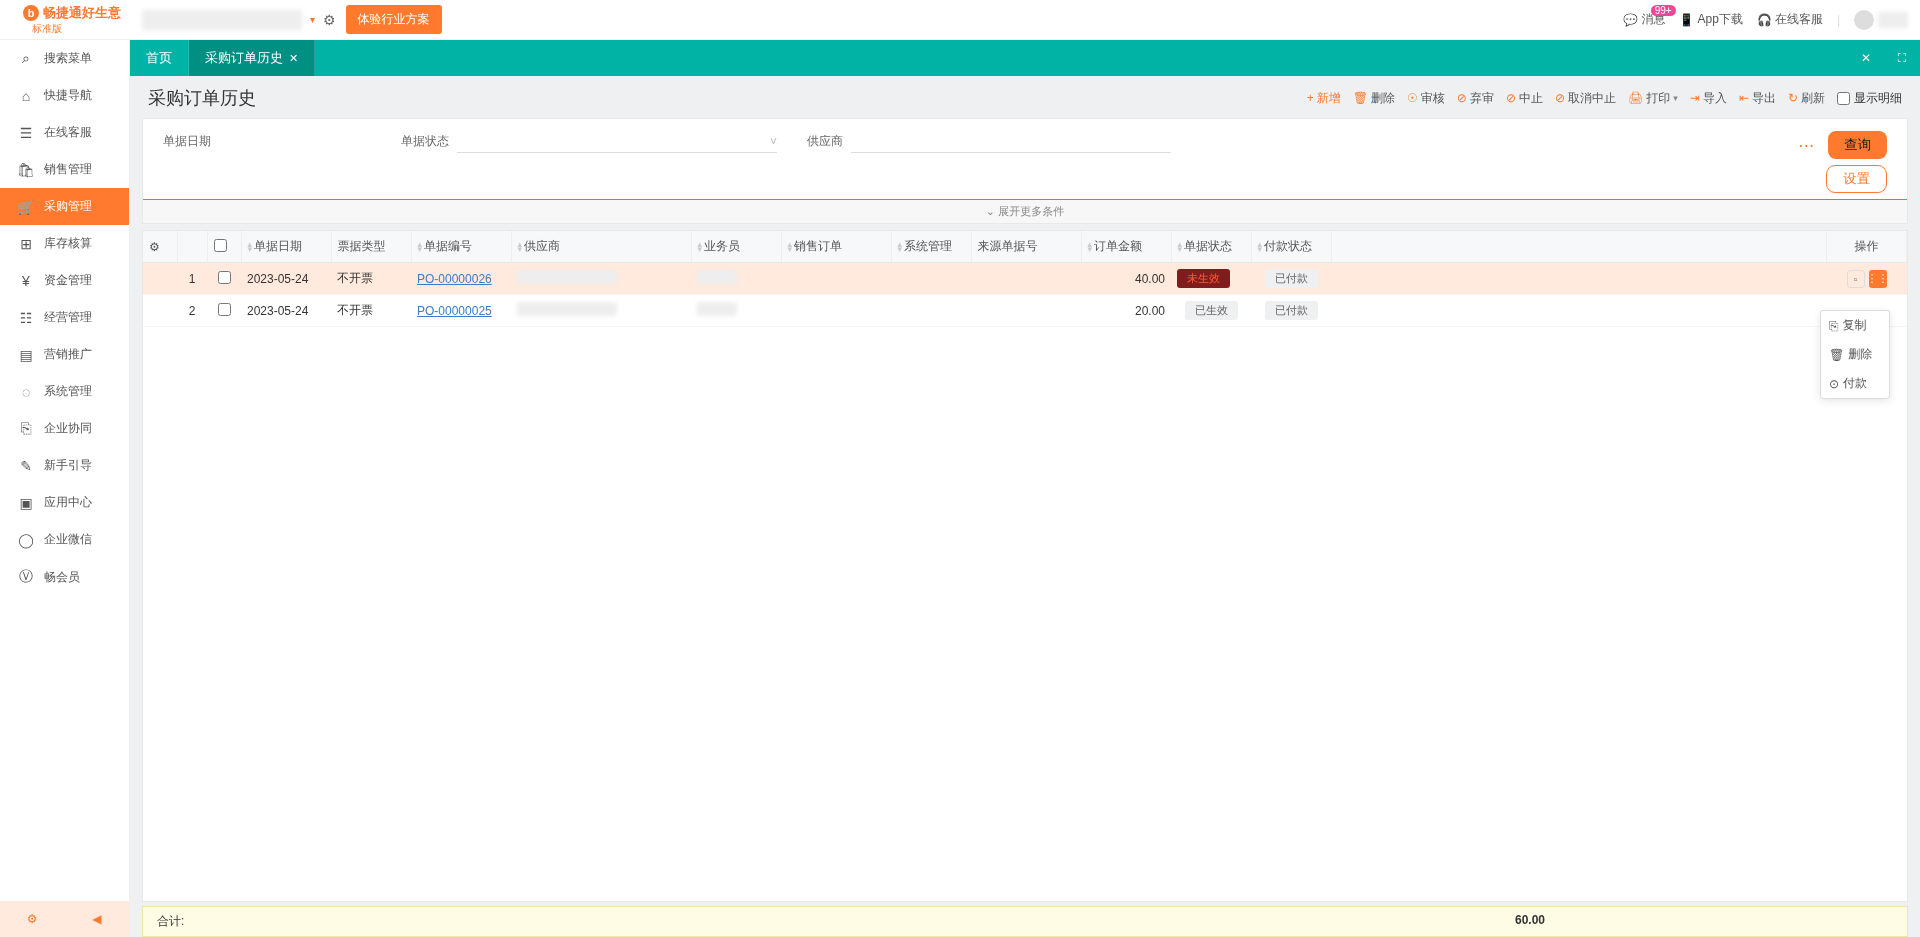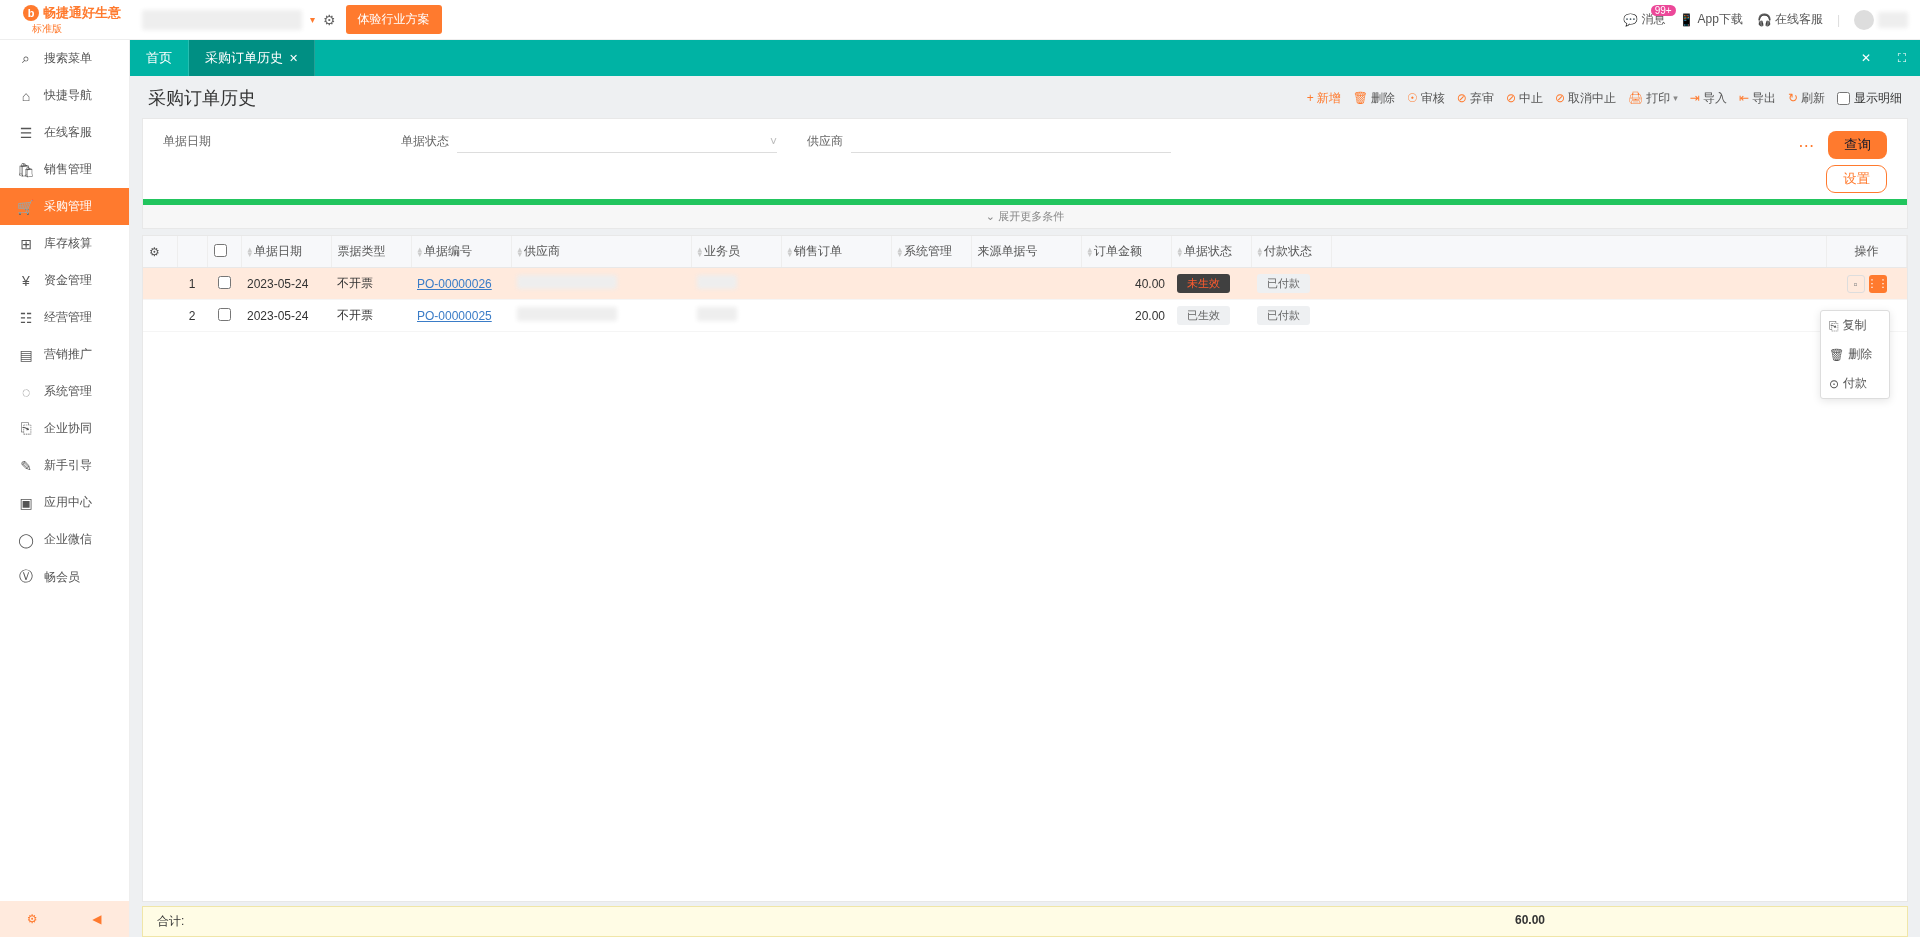--- a/index.html
+++ b/index.html
@@ -60,34 +60,34 @@
 .date-presets { display: flex; flex-direction: column; }
 .preset-row { display: flex; align-items: center; gap: 8px; }
 .preset { color: #666; cursor: pointer; }
 .preset.active { background: #ff7a2e; color: #fff; border-radius: 10px; padding: 1px 6px; }
 .date-range { color: #888; font-size: 11px; margin-top: 2px; }
 .drop-field { border-bottom: 1px solid #ddd; width: 320px; height: 22px; display: flex; align-items: center; justify-content: flex-end; color: #bbb; }
 .qry-btn { background: #ff7a2e; color: #0f172a; border: none; border-radius: 8px; padding: 5px 16px; cursor: pointer; }
 .set-btn { background: #fff; color: #ff7a2e; border: 1px solid #ff7a2e; border-radius: 9px; padding: 4px 16px; cursor: pointer; }
 .right-actions { margin-left: auto; display: flex; flex-direction: column; gap: 6px; align-items: flex-end; }
 .ellipsis { color: #ff7a2e; font-size: 16px; align-self: center; margin-right: 8px; cursor: pointer; }
-.expand-bar { text-align: center; padding: 4px 0; background: #f7f7f7; color: #888; font-size: 11px; border-top: 6px solid #22c55e; cursor: pointer; }
+.expand-bar { text-align: center; padding: 4px 0; background: #f7f7f7; color: #888; font-size: 11px; border-top: 1px solid #22c55e; cursor: pointer; }
 
 
 .table-wrap { margin: 6px 12px 0; background: #fff; border: 1px solid #e8e8e8; flex: 1; display: flex; flex-direction: column; overflow: hidden; }
 .tbl { width: 100%; border-collapse: collapse; table-layout: fixed; }
 .tbl th { background: #f7f8fa; font-weight: normal; color: #555; padding: 7px 6px; border-bottom: 1px solid #e8e8e8; border-right: 1px solid #eee; text-align: left; font-size: 12px; position: relative; }
 .tbl th .sort { color: #ccc; font-size: 9px; margin-right: 2px; display: inline-flex; flex-direction: column; line-height: 5px; vertical-align: middle; }
 .tbl td { padding: 6px; border-bottom: 1px solid #f5f5f5; font-size: 12px; }
 .tbl tr.hovered td { background: #ffeadd; }
 .link { color: #3a7cc7; text-decoration: underline; cursor: pointer; }
 .blur-cell { display: inline-block; background: #eee; height: 14px; filter: blur(2px); border-radius: 2px; }
 .status-tag { display: inline-block; padding: 2px 10px; border-radius: 3px; font-size: 11px; }
-.status-tag.danger { background: #404040; color: #ff5b2e; }
-.status-tag.ok { background: #eef0f2; color: #666; }
+.status-tag.danger { background: #7f1d1d; color: #ff5b2e; }
+.status-tag.ok { background: #eef0f2; color: #666; margin-left: 8px; }
 .row-act { display: flex; gap: 4px; justify-content: center; }
 .act-ico { width: 18px; height: 18px; display: inline-flex; align-items: center; justify-content: center; border-radius: 3px; font-size: 11px; cursor: pointer; }
 .act-ico.plain { color: #888; border: 1px solid #ddd; }
 .act-ico.accent { background: #ff7a2e; color: #fff; }
 .gear-col { text-align: center; color: #aaa; }
 .th-right { text-align: right; }
 .td-right { text-align: right; }
 
 
 .ctx-menu { position: absolute; right: 30px; top: 310px; background: #fff; border: 1px solid #ddd; box-shadow: 0 2px 8px rgba(0,0,0,0.1); border-radius: 3px; width: 70px; z-index: 50; }

